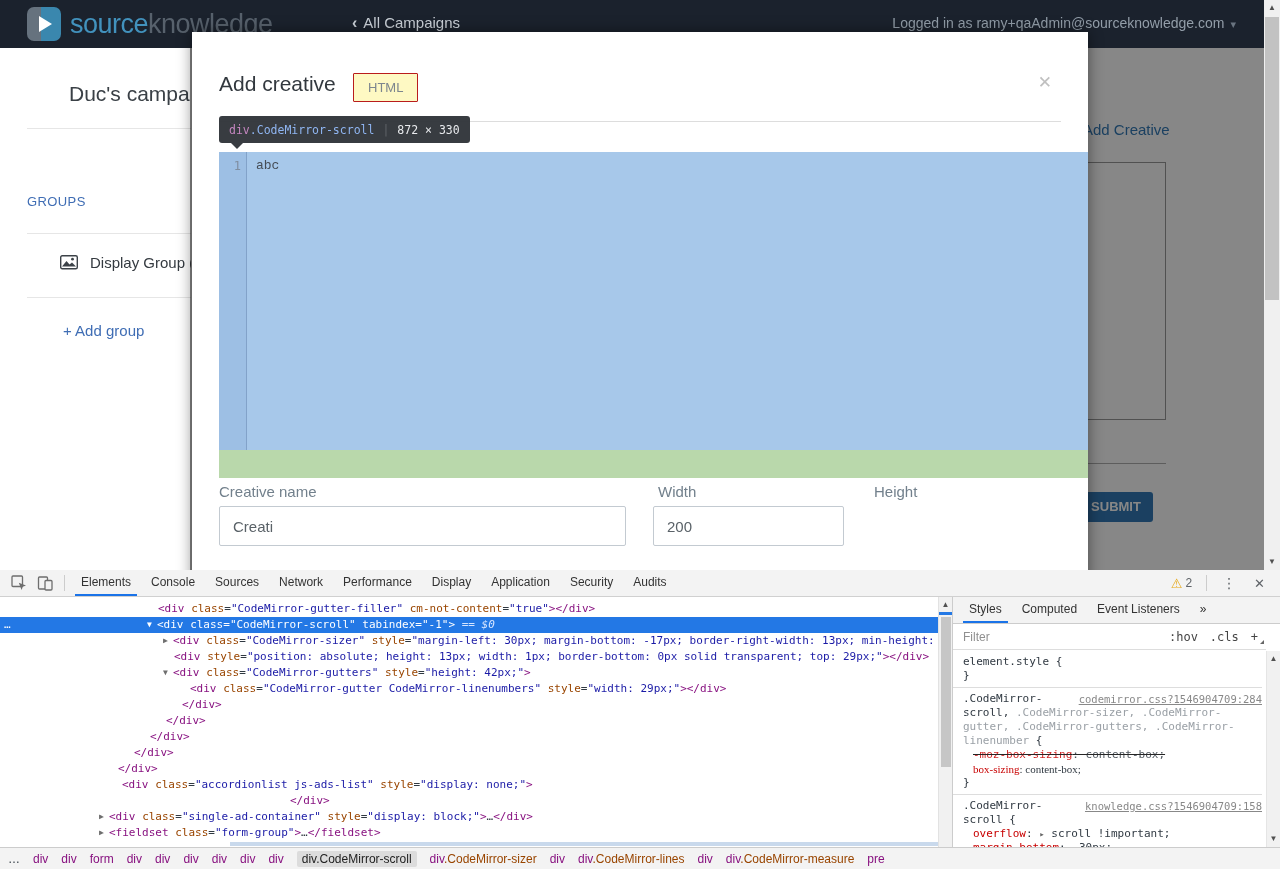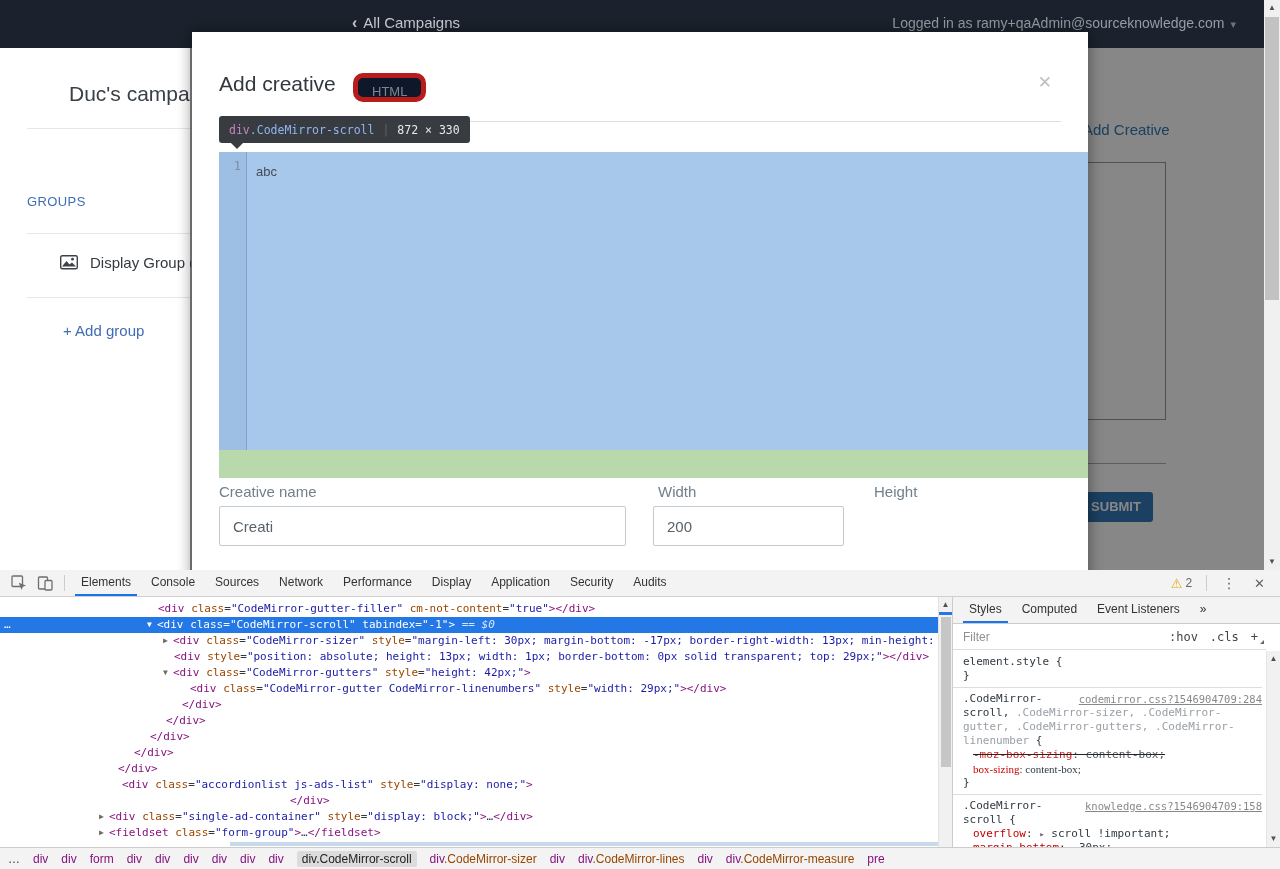--- a/index.html
+++ b/index.html
@@ -41,39 +41,39 @@
   
   .page-scrollbar { position:absolute; right:0; top:0; width:16px; height:570px; background:#f0f0f0; z-index:30; }
   .sb-arrow { display:block; width:100%; text-align:center; font-size:8px; color:#505050; height:16px; line-height:16px; cursor:pointer; }
   .sb-arrow.down { position:absolute; bottom:0; }
   .page-thumb { position:absolute; top:17px; left:1px; width:14px; height:283px; background:#c2c2c2; }
 
   
   .modal { position:absolute; left:192px; top:32px; width:896px; height:560px; background:#fff; z-index:40;
     box-shadow:0 0 14px rgba(0,0,0,0.45); }
   .modal-title { position:absolute; left:27px; top:40px; font-size:21px; color:#32383e; }
-  .html-btn { position:absolute; left:161px; top:41px; height:29px; padding:0 14px; background:#0f172a;
-    border:5px solid #b91c1c; border-radius:10px; color:#7d868e; font-size:13px; line-height:27px; cursor:pointer; }
+  .html-btn { position:absolute; left:161px; top:41px; height:29px; padding:0 14px; background:#fef9c3;
+    border:1px solid #b91c1c; border-radius:1px; color:#7d868e; font-size:13px; line-height:27px; cursor:pointer; }
   .modal-close { position:absolute; right:36px; top:40px; color:#c0c0c0; font-size:17px; cursor:pointer; }
   .modal-divider { position:absolute; left:27px; top:89px; width:842px; height:1px; background:#ddd; }
 
   .inspect-tooltip { position:absolute; left:27px; top:84px; height:27px; background:rgba(45,49,55,0.95); border-radius:3px;
     display:flex; align-items:center; padding:0 10px; font-family:"DejaVu Sans Mono", monospace; font-size:11.5px; z-index:5; }
   .inspect-tooltip:after { content:''; position:absolute; left:12px; bottom:-6px;
     border-left:6px solid transparent; border-right:6px solid transparent; border-top:6px solid rgba(45,49,55,0.95); }
   .tt-tag { color:#c586c0; }
   .tt-class { color:#8fb5f1; }
   .tt-sep { color:#5f6368; margin:0 8px; }
   .tt-size { color:#e8eaed; }
 
   .editor-highlight { position:absolute; left:27px; top:120px; width:869px; height:298px; background:#a7c8ea; }
   .editor-gutter { position:absolute; left:0; top:0; width:28px; height:100%; background:#9dbfe4; border-right:1px solid rgba(90,120,160,0.4); }
   .editor-ln { position:absolute; left:0; top:7px; width:22px; text-align:right; color:#7f8ea0;
     font-family:"DejaVu Sans Mono", monospace; font-size:12px; }
-  .editor-code { position:absolute; left:37px; top:12px; color:#454c55; font-family:Liberation Sans, sans-serif; font-size:13px; }
+  .editor-code { position:absolute; left:37px; top:6px; color:#454c55; font-family:Liberation Mono, monospace; font-size:13px; }
   .padding-highlight { position:absolute; left:27px; top:418px; width:869px; height:28px; background:#b9d8ab; }
 
   .f-label { position:absolute; top:451px; font-size:15px; color:#72808c; }
   .f-input { position:absolute; top:474px; height:40px; border:1px solid #c3cad1; border-radius:2px;
     font-size:15px; color:#5a6268; padding-left:13px; font-family:"Liberation Sans", sans-serif; outline:none; background:#fff; }
 
   
   .devtools { position:absolute; top:570px; left:0; width:1280px; height:299px; background:#a16207; z-index:100; }
   .dt-toolbar { position:absolute; top:0; left:0; width:100%; height:27px; background:#f3f3f3;
     border-bottom:1px solid #d0d0d0; display:flex; align-items:center; padding:0 6px; }
@@ -158,20 +158,35 @@
   <div class="under-right">
     <div class="add-creative-link">Add Creative</div>
     <div class="under-panel"></div>
     <div class="under-hr"></div>
     <div class="submit-btn">SUBMIT</div>
   </div>
 
   <div class="backdrop"></div>
 
   <div class="app-header">
+    <div class="logo">
+      <svg width="36" height="36" viewBox="0 0 36 36">
+        <defs>
+          <linearGradient id="lg" x1="0" y1="0" x2="1" y2="0">
+            <stop offset="0" stop-color="#66727e"></stop>
+              <stop offset="0.42" stop-color="#66727e"></stop>
+            <stop offset="0.42" stop-color="#3a87ae"></stop>
+              <stop offset="1" stop-color="#3a87ae"></stop>
+          </linearGradient>
+        </defs>
+        <rect x="1" y="1" width="34" height="34" rx="7" fill="url(#lg)"></rect>
+        <path d="M13 10 L26 18 L13 26 Z" fill="#ffffff"></path>
+      </svg>
+      <span class="logo-text"><span class="logo-source">source</span><span class="logo-knowledge">knowledge</span></span>
+    </div>
     <div class="back-link"><span class="back-chevron">‹</span><span>All Campaigns</span></div>
     <div class="logged-in"><span>Logged in as ramy+qaAdmin@sourceknowledge.com</span><span class="login-caret">▾</span></div>
   </div>
 
   <div class="page-scrollbar">
     <span class="sb-arrow">▲</span>
     <div class="page-thumb"></div>
     <span class="sb-arrow down">▼</span>
   </div>
 

